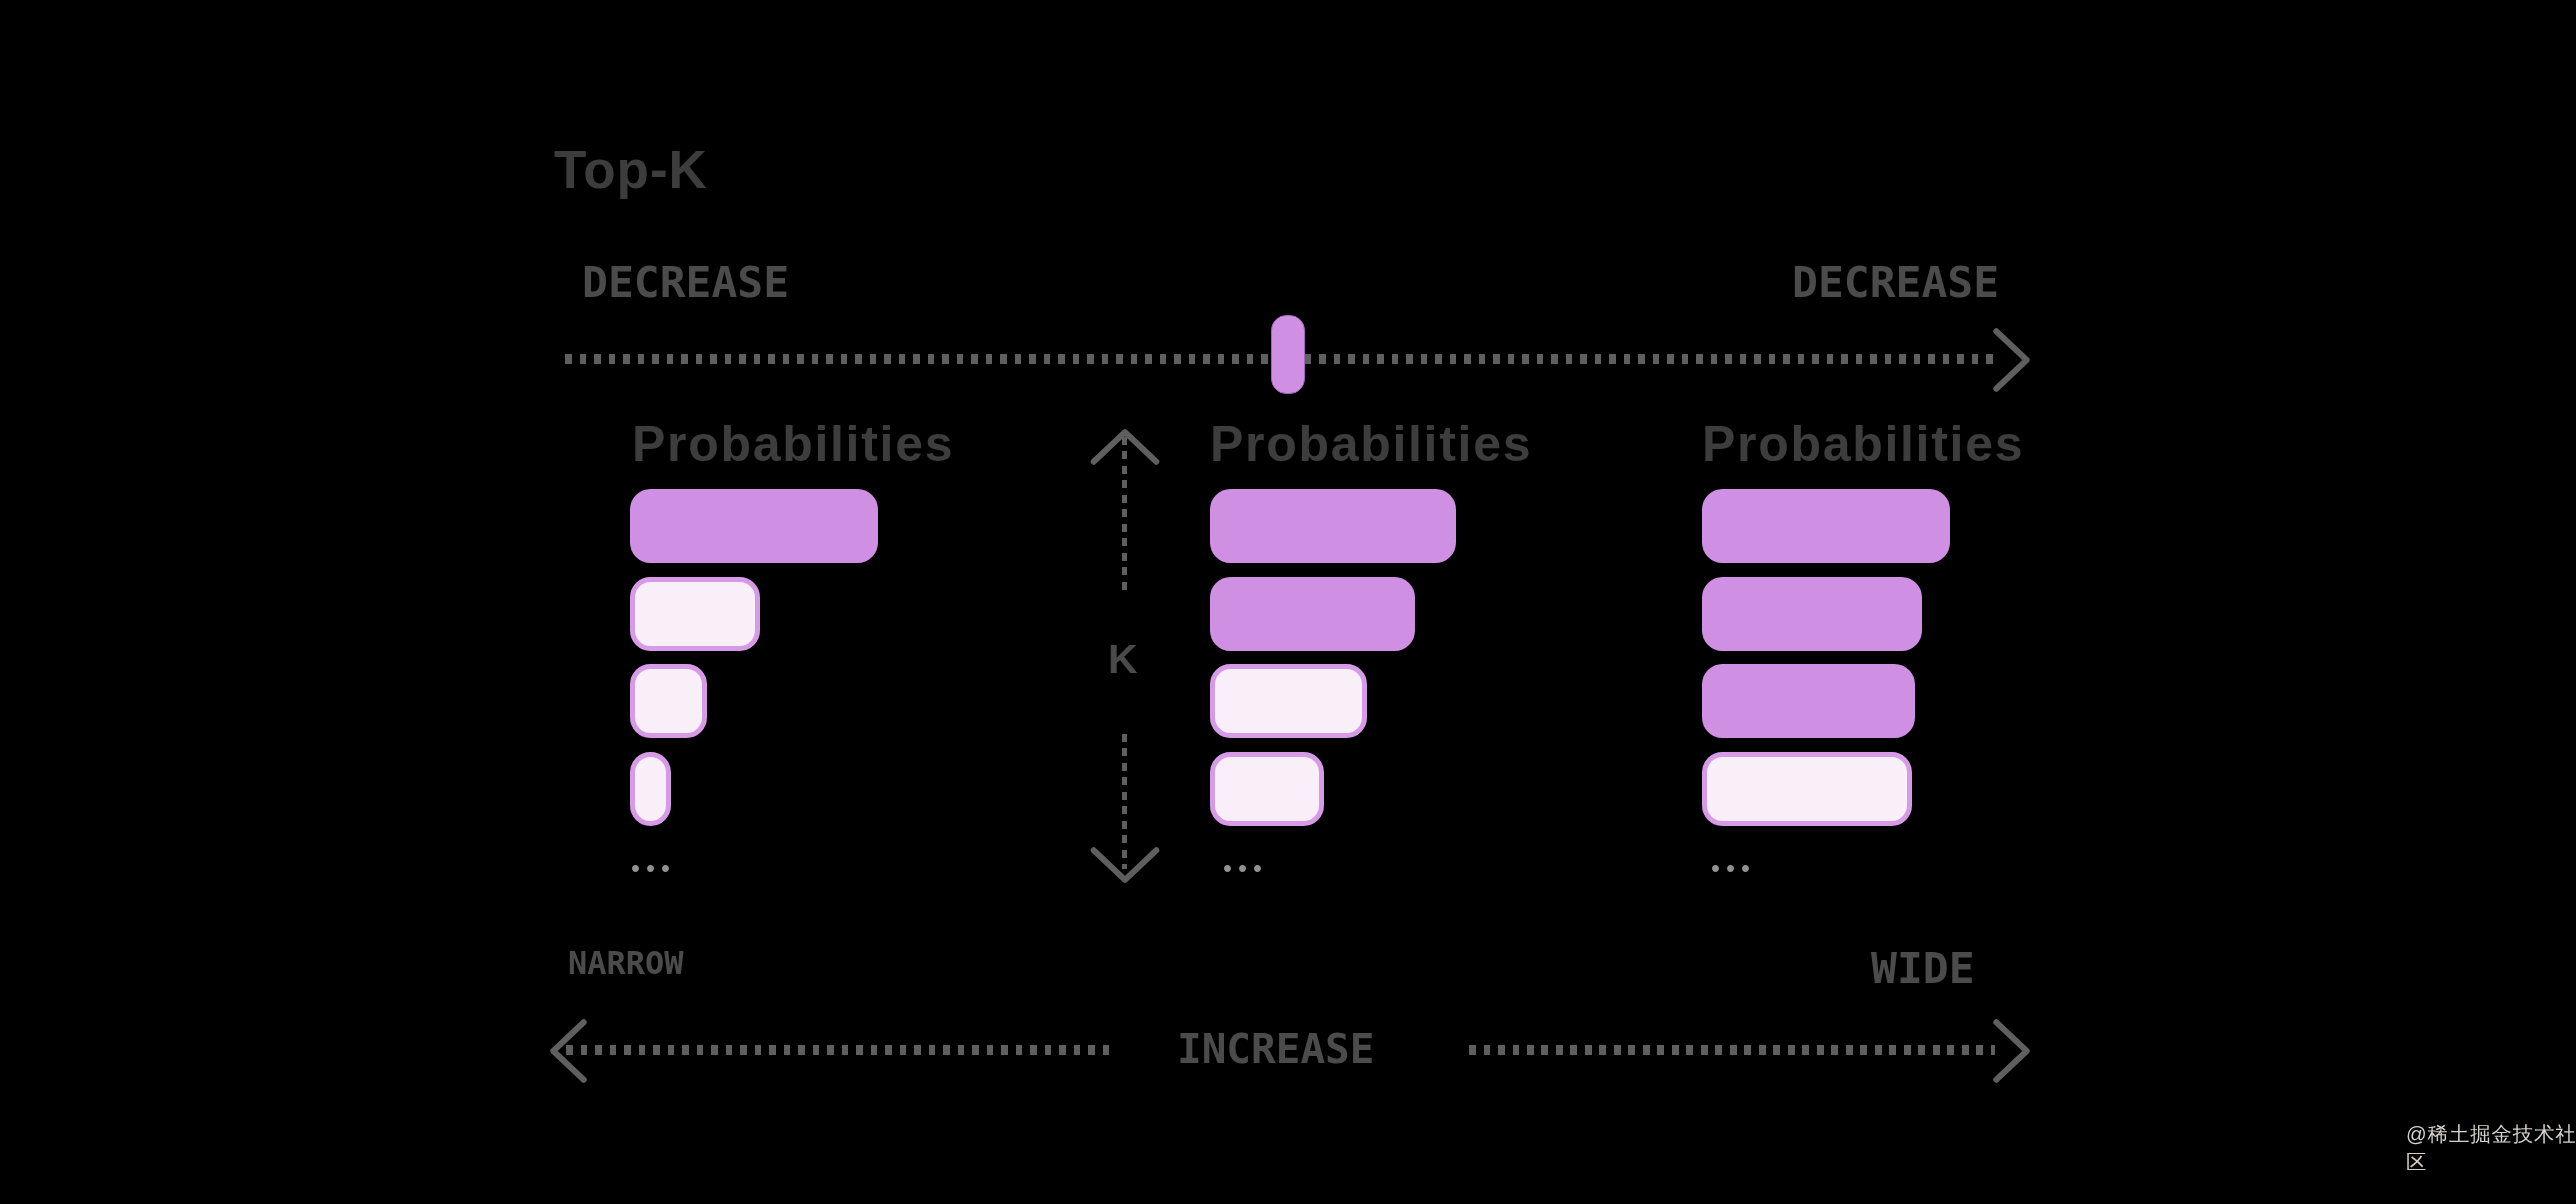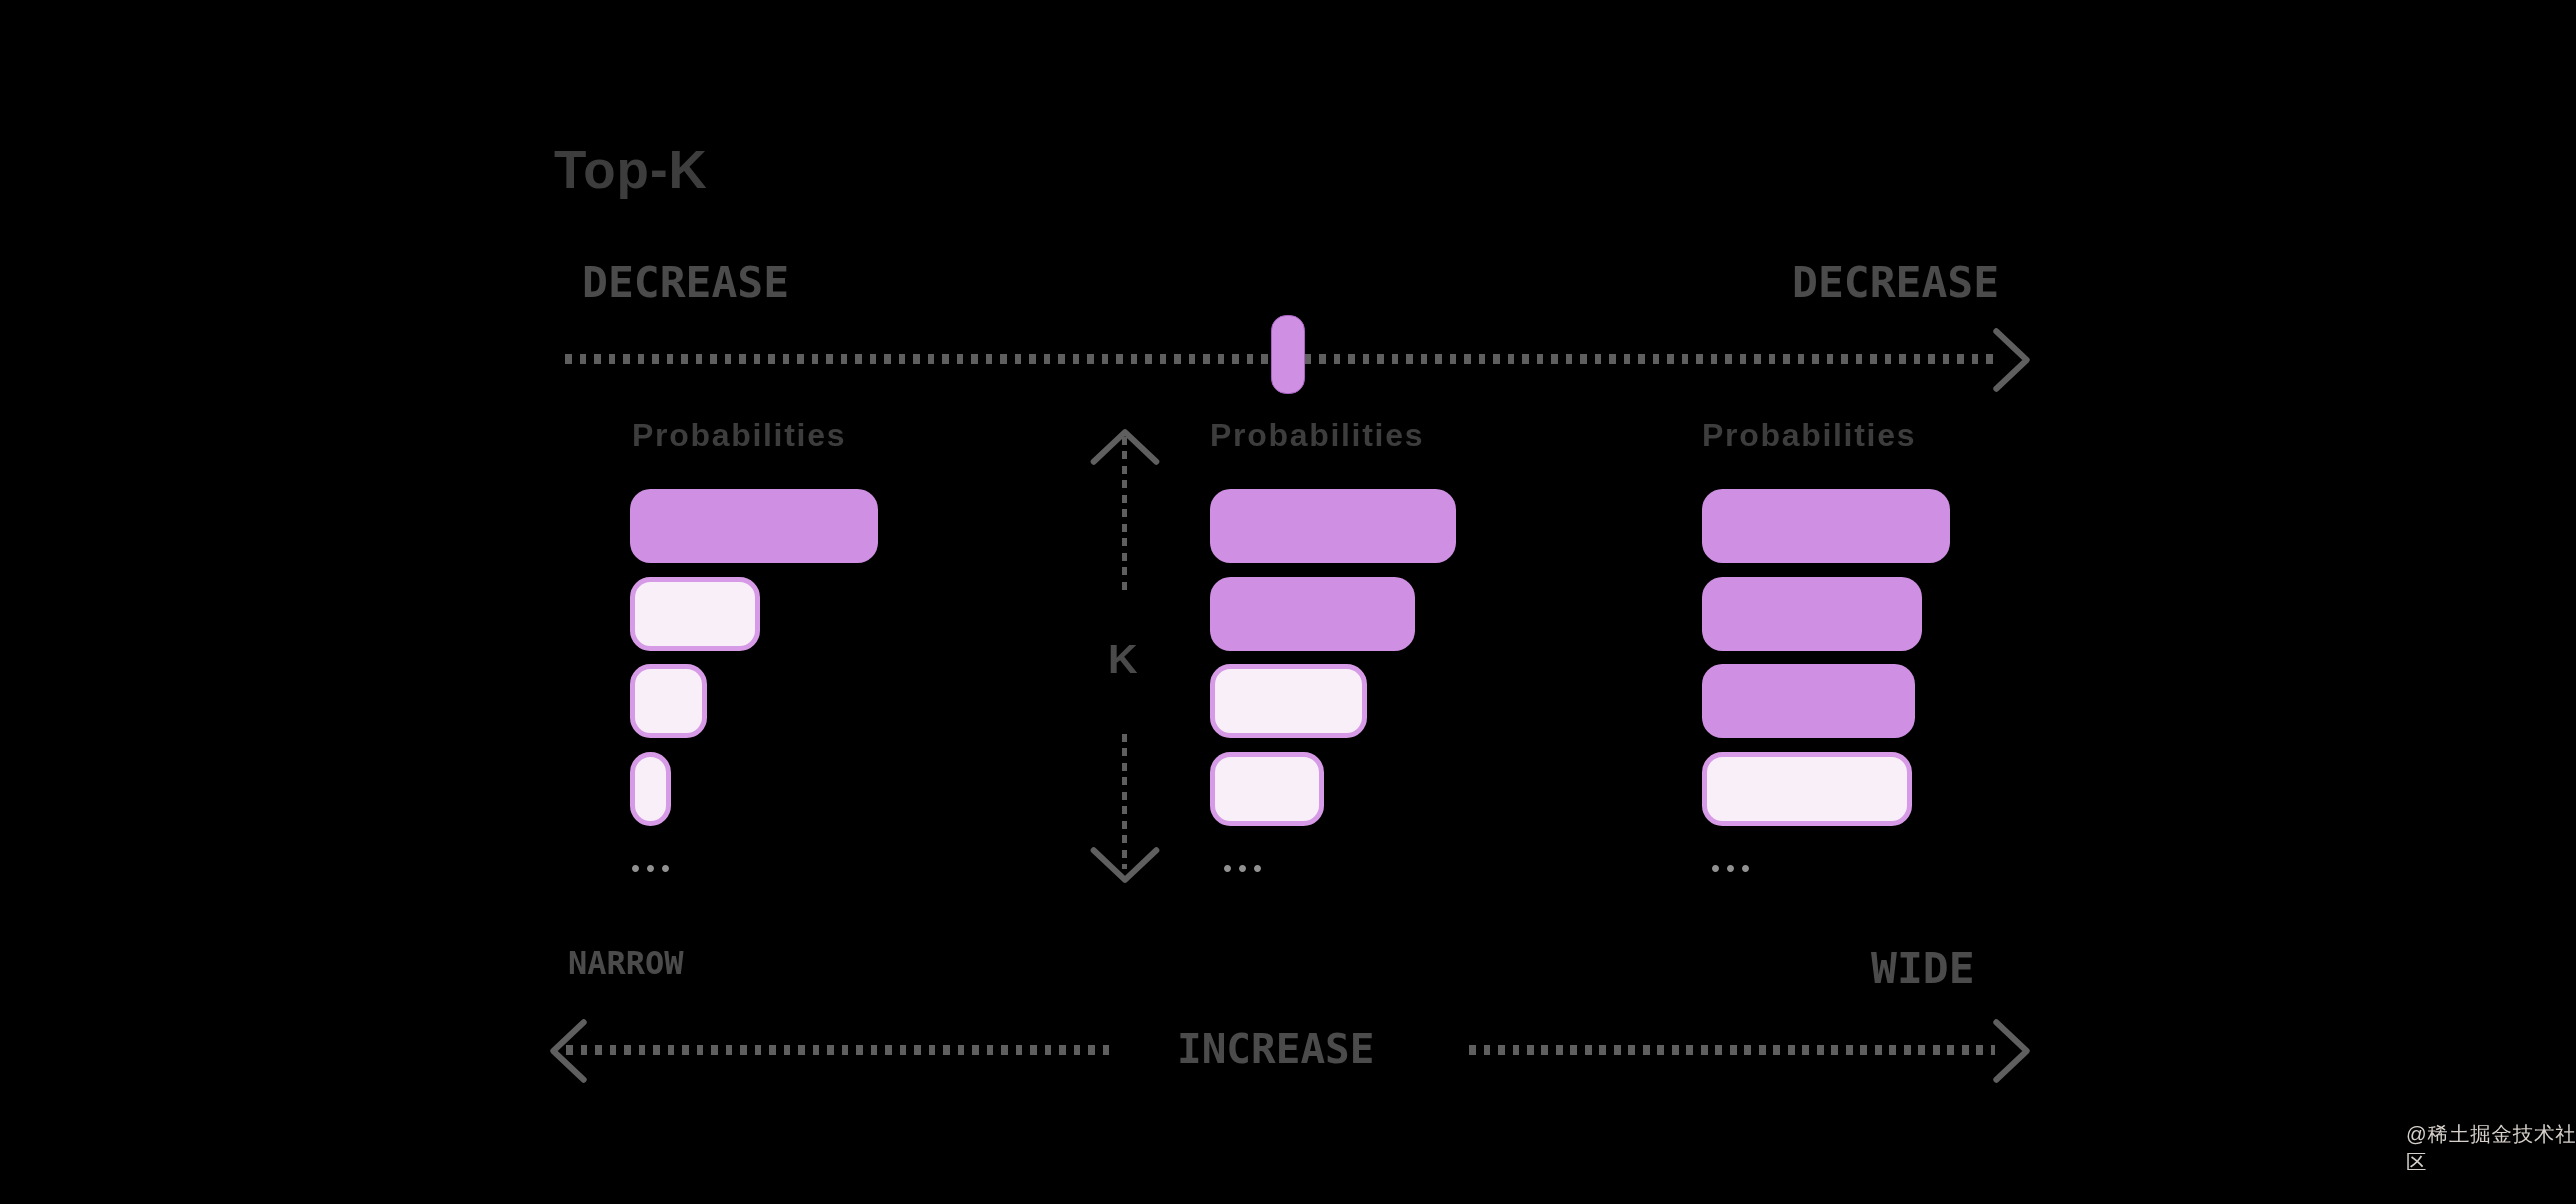--- a/index.html
+++ b/index.html
@@ -17,21 +17,21 @@
   .decrease{left:582px;top:261px;font-size:43px;}
   .increase{left:1792px;top:261px;font-size:43px;}
   .hline{position:absolute;height:10.2px;
          background:repeating-linear-gradient(90deg,#5f5f5f 0 6.8px,transparent 6.8px 14.5px);}
   .top-line{left:565px;top:354px;width:1431px;}
   .chev{position:absolute;}
   .handle{position:absolute;left:1271px;top:315px;width:34px;height:79px;border-radius:15.3px;
           background:#cf8fe3;border:1.7px solid #a963c4;box-sizing:border-box;}
 
   
-  .group-label{font-size:32px;letter-spacing:1.7px;}
+  .group-label{font-size:50px;letter-spacing:1.7px;}
   .lbl-1{left:632px;top:419px;}
   .lbl-2{left:1210px;top:419px;}
   .lbl-3{left:1702px;top:419px;}
   .bars{position:absolute;top:489px;display:flex;flex-direction:column;}
   .bars-1{left:630px;}
   .bars-2{left:1210px;}
   .bars-3{left:1702px;}
   .bar{height:74px;margin-bottom:13.6px;border-radius:20.4px;box-sizing:border-box;}
   .bar-filled{background:#cf8fe3;}
   .bar-outline{background:#f8eff9;border:5.1px solid #d79ae6;}

